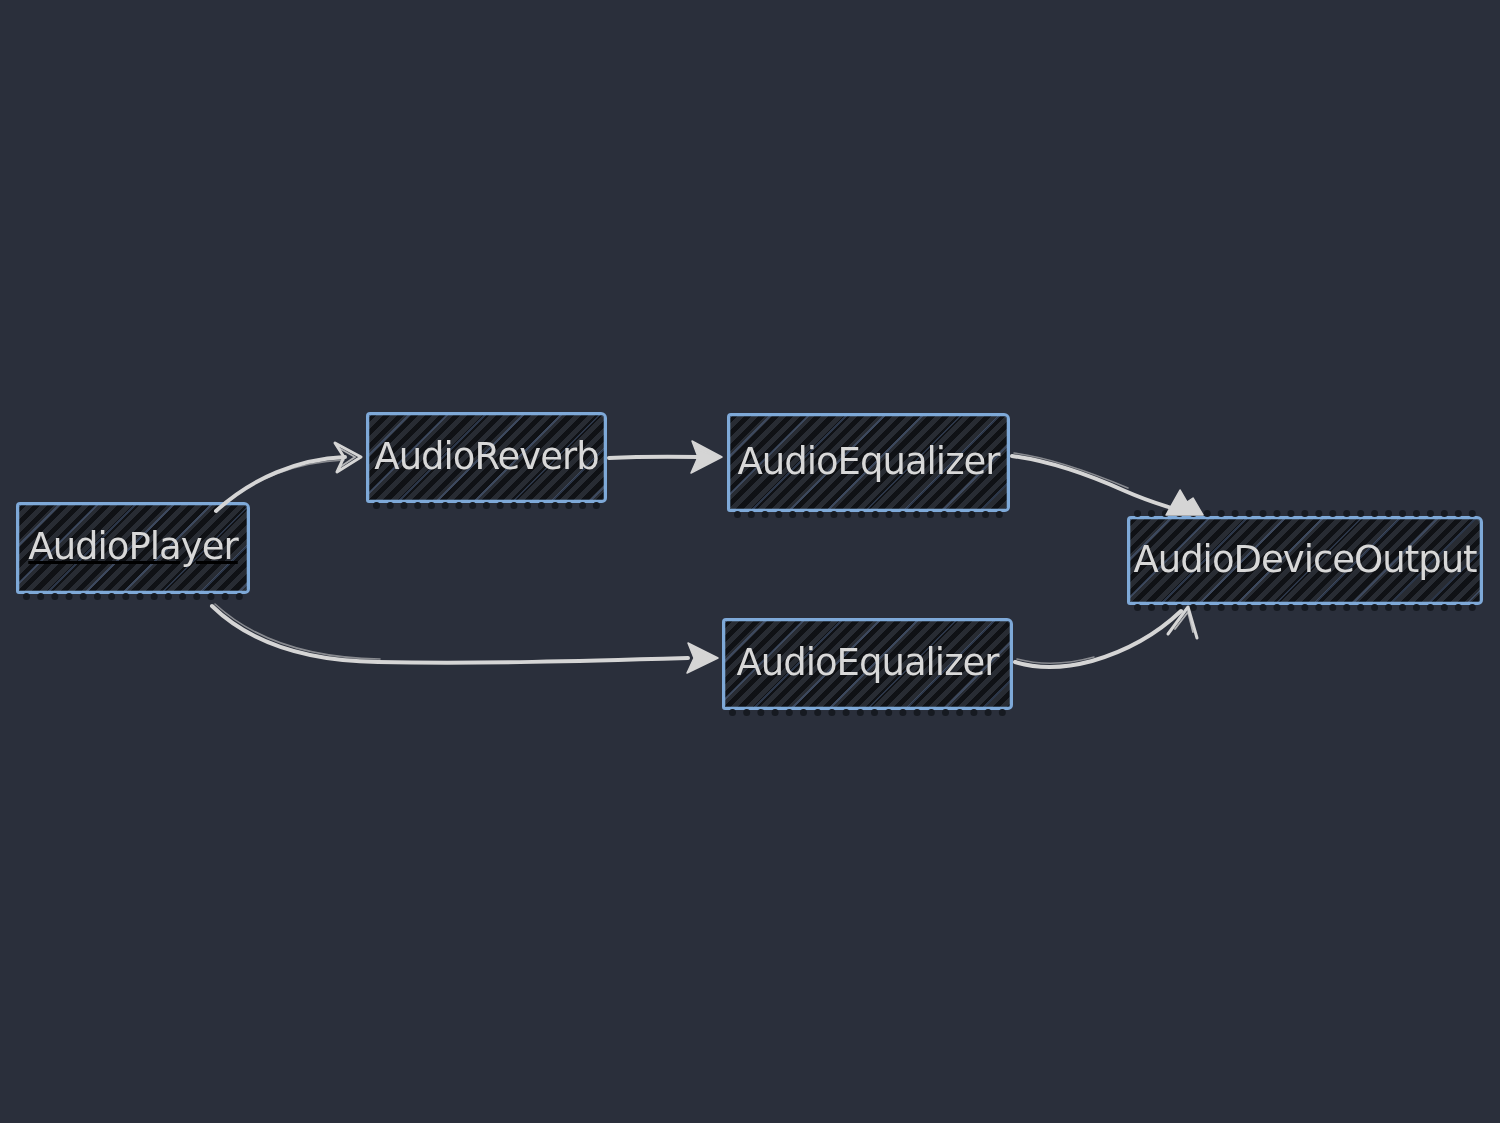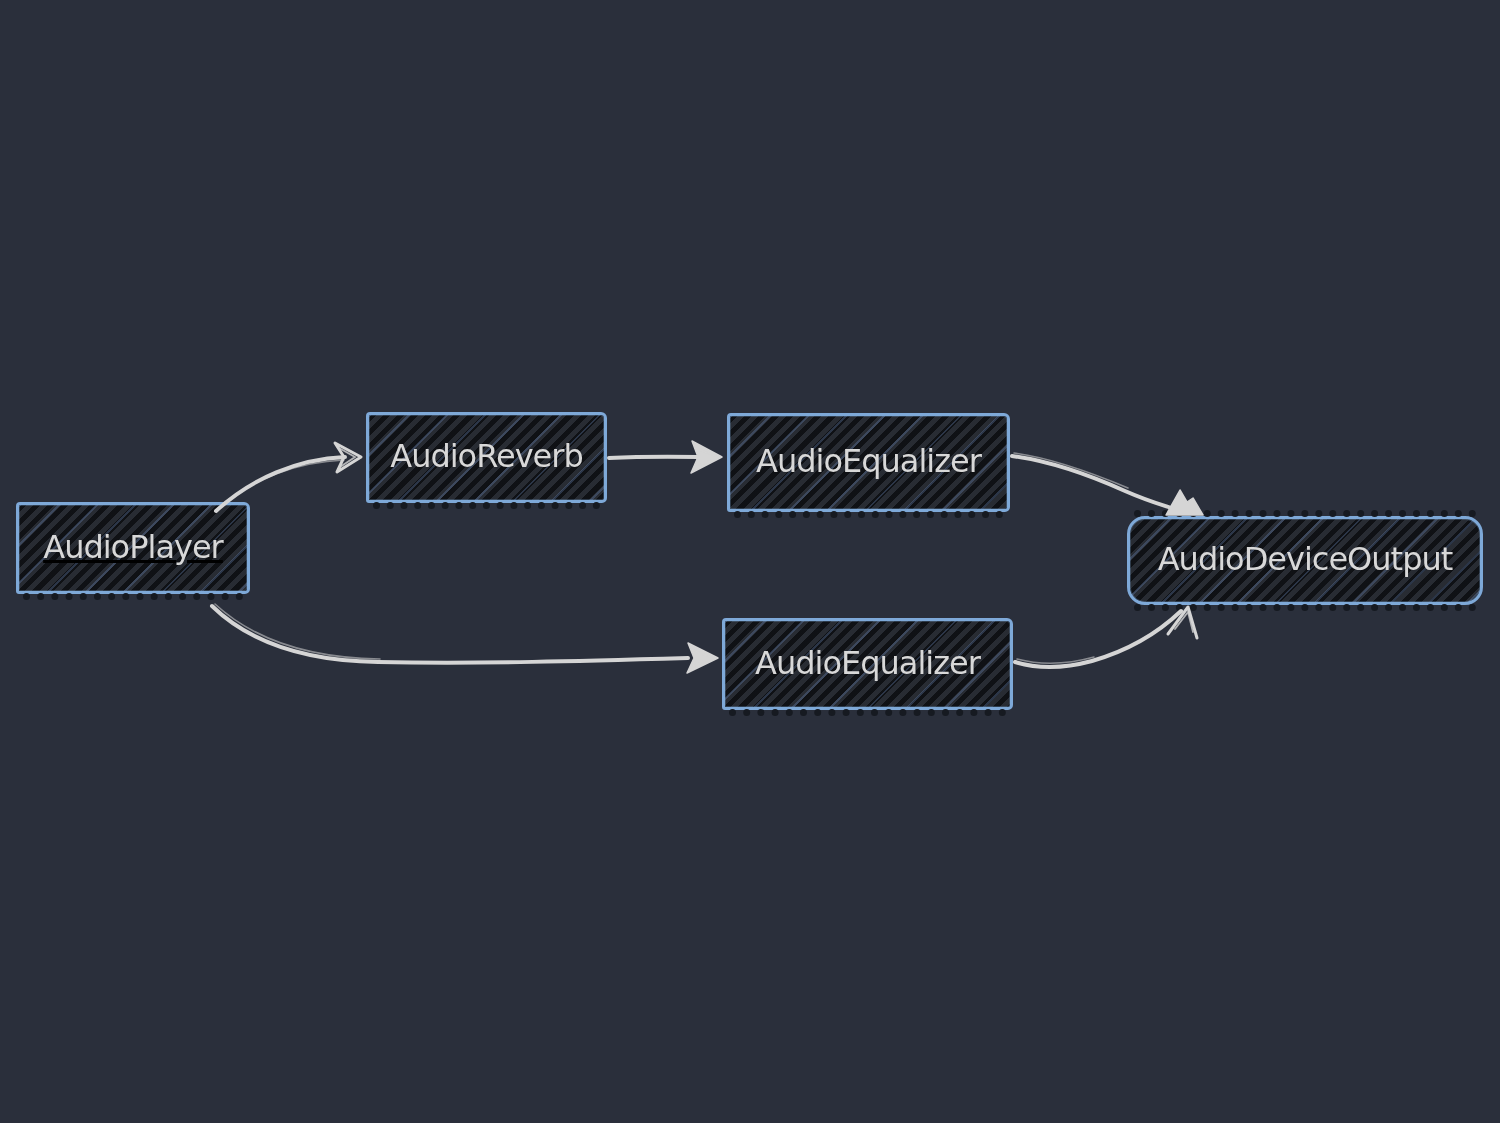--- a/index.html
+++ b/index.html
@@ -25,21 +25,21 @@
     display: flex;
     align-items: center;
     justify-content: center;
     background-color: #20242c;
     background-image:
       repeating-linear-gradient(135deg, rgba(108,138,189,0.30) 0 2px, rgba(0,0,0,0) 2px 27px),
       repeating-linear-gradient(135deg, rgba(0,0,0,0.52) 0 5px, rgba(255,255,255,0.035) 5px 10px);
   }
   .node .label {
     color: #d8d8d8;
-    font-size: 32px;
+    font-size: 37px;
     letter-spacing: -1px;
     white-space: nowrap;
     line-height: 1;
     padding-bottom: 3px;
     text-shadow: 0 0 1px rgba(0,0,0,0.4);
   }
   
   .node::after {
     content: "";
     position: absolute;
@@ -51,21 +51,21 @@
     content: "";
     position: absolute;
     left: 4px; right: 4px; top: -9px;
     height: 0;
     border-top: 7px dotted #161a21;
   }
   .n-player     { left:   16px; top: 502px; width: 234px; height: 92px; text-decoration: underline; }
   .n-reverb     { left:  366px; top: 412px; width: 241px; height: 91px; }
   .n-equalizer  { left:  727px; top: 413px; width: 283px; height: 99px; }
   .n-distortion { left:  722px; top: 618px; width: 291px; height: 92px; }
-  .n-output     { left: 1127px; top: 516px; width: 356px; height: 89px; border-radius: 18px; }
+  .n-output     { left: 1127px; top: 516px; width: 356px; height: 89px; }
   
   .edges {
     position: absolute;
     left: 0; top: 0;
     width: 1500px;
     height: 1123px;
     pointer-events: none;
   }
   .edge-line {
     fill: none;

